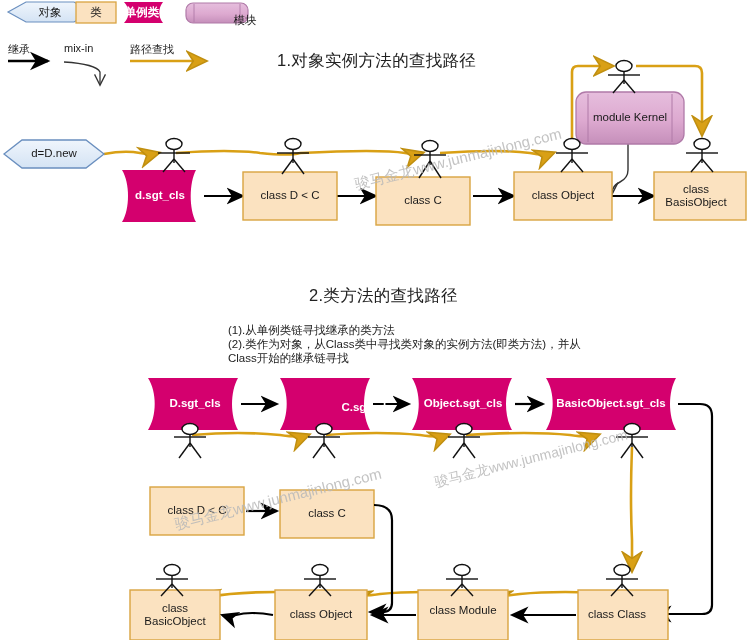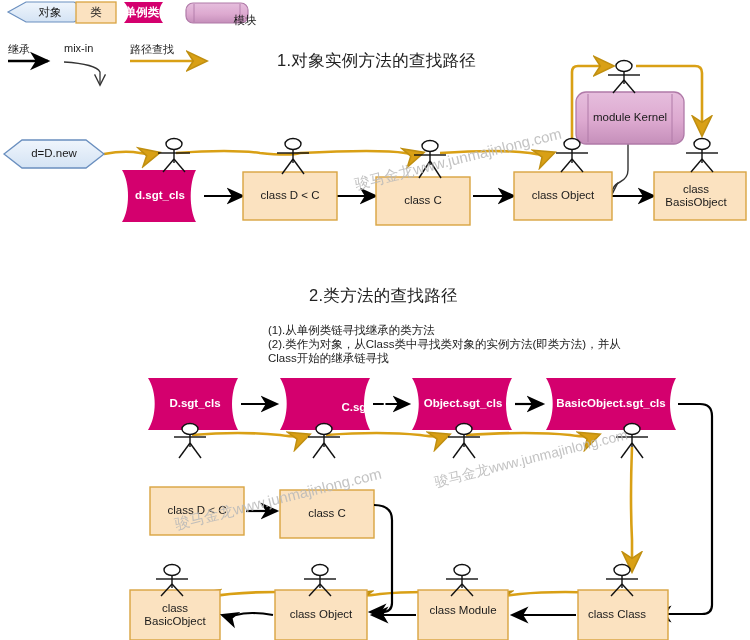--- a/index.html
+++ b/index.html
@@ -3,21 +3,21 @@
 <meta charset="utf-8">
 <style>
   html,body{margin:0;padding:0;background:#ffffff;}
   body{width:750px;height:640px;position:relative;overflow:hidden;
        font-family:"Liberation Sans","DejaVu Sans",sans-serif;color:#1a1a1a;}
   .abs{position:absolute;}
   svg{position:absolute;left:0;top:0;width:750px;height:640px;overflow:visible;}
   .lbl{position:absolute;display:flex;align-items:center;justify-content:center;
        text-align:center;line-height:1.15;pointer-events:none;}
   .title{font-size:16.5px;color:#222;letter-spacing:.3px;}
-  .note{font-size:11.5px;color:#222;line-height:1.45;margin-left:40px;}
+  .note{font-size:11.5px;color:#222;line-height:1.45;}
   .legend-text{font-size:11.5px;}
   .arrow-label{font-size:11px;color:#222;}
   .boxtext{font-size:11.5px;color:#1a1a1a;}
   .bannertext{font-size:11.5px;color:#ffffff;font-weight:bold;}
   .kerneltext{font-size:11.5px;color:#1a1a1a;}
   .ellipsetext{font-size:11.5px;color:#1a1a1a;}
   .wm{position:absolute;color:#b9b9b9;font-size:15px;
       transform:rotate(-14deg);white-space:nowrap;opacity:.85;pointer-events:none;}
 </style>
 </head>

